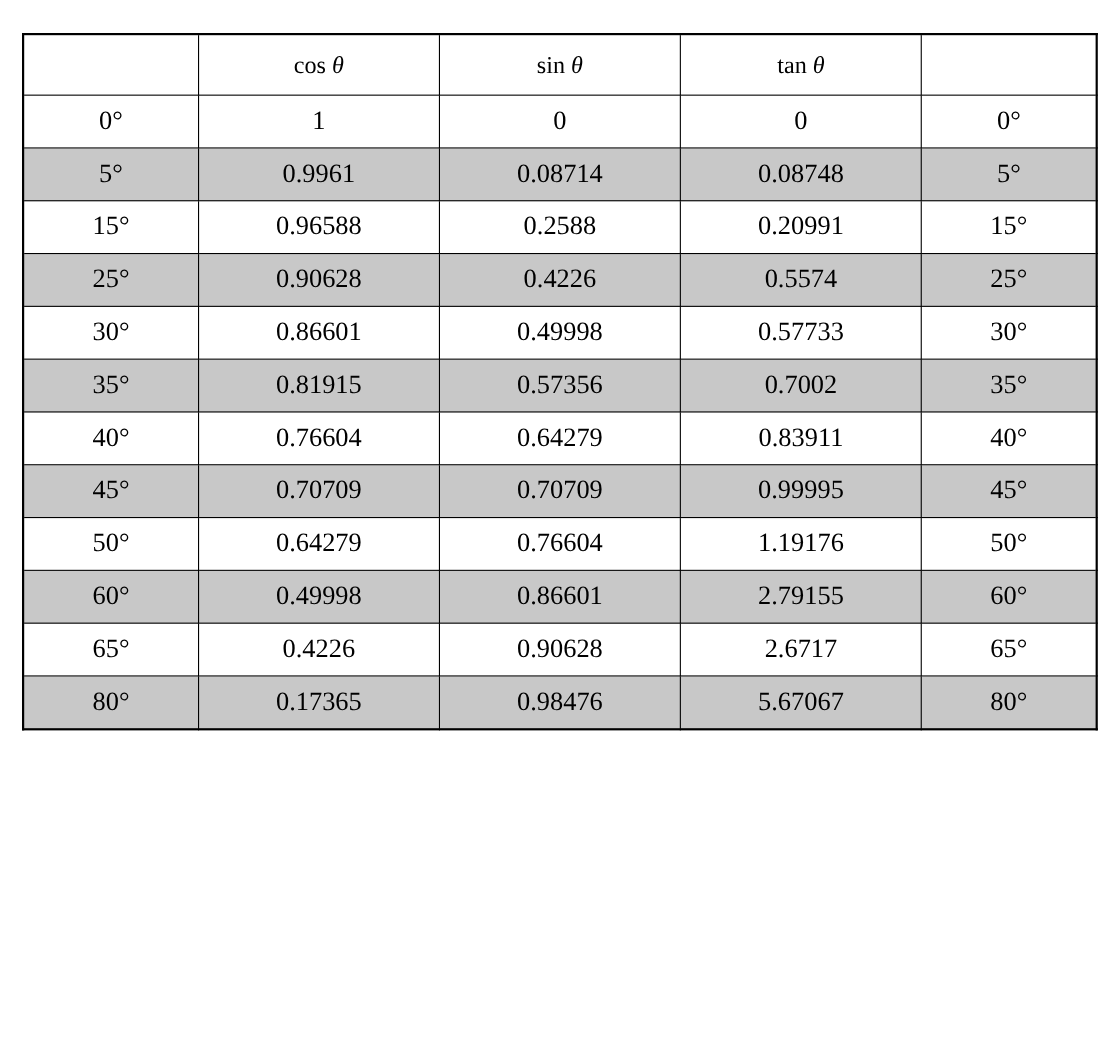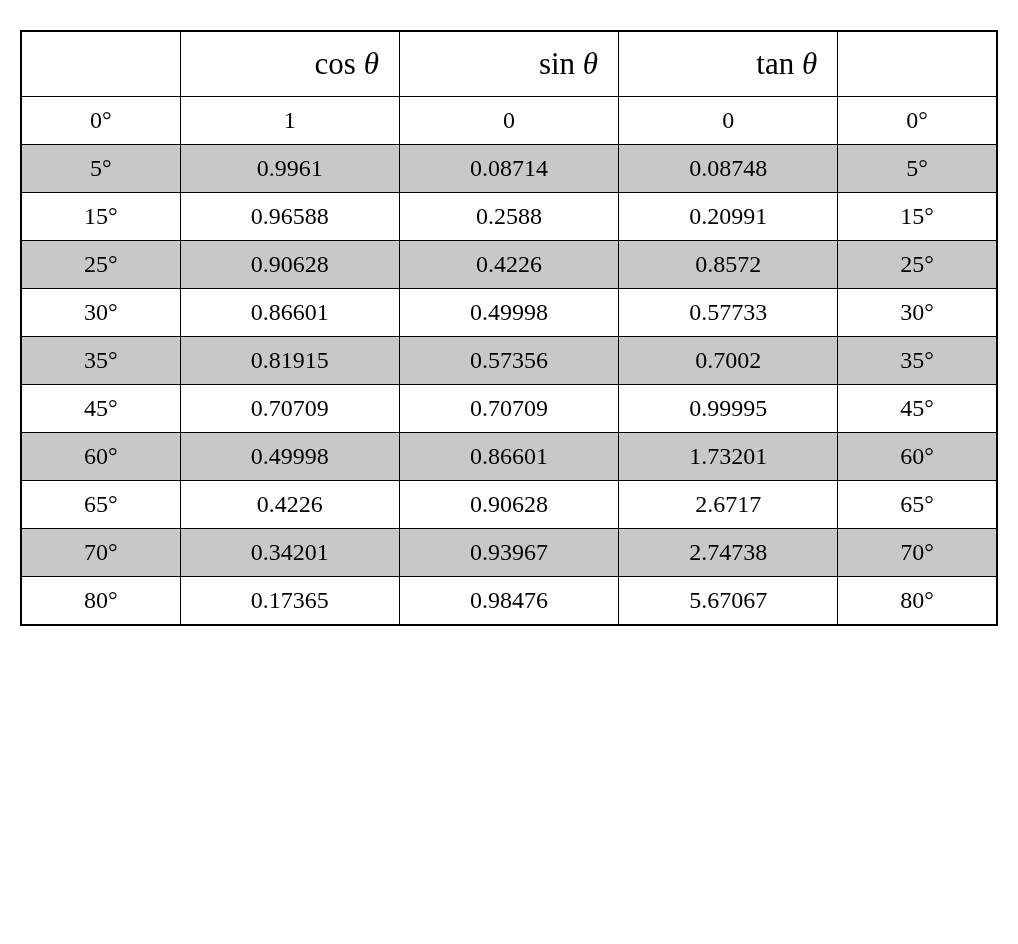--- a/index.html
+++ b/index.html
@@ -29,22 +29,22 @@
       border: 2px solid #000;
     }
 
     thead tr {
       background: #ffffff;
     }
 
     thead th {
       border: 1px solid #000;
       padding: 14px 20px;
-      text-align: right;
-      font-size: 31px;
+      text-align: center;
+      font-size: 22px;
       font-weight: normal;
     }
 
     thead th:first-child,
     thead th:last-child {
       border-top: none;
       border-left: none;
       border-right: none;
       background: #ffffff;
     }
@@ -117,64 +117,71 @@
           <td class="angle-col">15°</td>
           <td class="value-col">0.96588</td>
           <td class="value-col">0.2588</td>
           <td class="value-col">0.20991</td>
           <td class="angle-col">15°</td>
         </tr>
         <tr>
           <td class="angle-col">25°</td>
           <td class="value-col">0.90628</td>
           <td class="value-col">0.4226</td>
-          <td class="value-col">0.8572</td>
+          <td class="value-col">0.5574</td>
           <td class="angle-col">25°</td>
         </tr>
         <tr>
           <td class="angle-col">30°</td>
           <td class="value-col">0.86601</td>
           <td class="value-col">0.49998</td>
           <td class="value-col">0.57733</td>
           <td class="angle-col">30°</td>
         </tr>
         <tr>
           <td class="angle-col">35°</td>
           <td class="value-col">0.81915</td>
           <td class="value-col">0.57356</td>
           <td class="value-col">0.7002</td>
           <td class="angle-col">35°</td>
         </tr>
         <tr>
+          <td class="angle-col">40°</td>
+          <td class="value-col">0.76604</td>
+          <td class="value-col">0.64279</td>
+          <td class="value-col">0.83911</td>
+          <td class="angle-col">40°</td>
+        </tr>
+        <tr>
           <td class="angle-col">45°</td>
           <td class="value-col">0.70709</td>
           <td class="value-col">0.70709</td>
           <td class="value-col">0.99995</td>
           <td class="angle-col">45°</td>
         </tr>
         <tr>
+          <td class="angle-col">50°</td>
+          <td class="value-col">0.64279</td>
+          <td class="value-col">0.76604</td>
+          <td class="value-col">1.19176</td>
+          <td class="angle-col">50°</td>
+        </tr>
+        <tr>
           <td class="angle-col">60°</td>
           <td class="value-col">0.49998</td>
           <td class="value-col">0.86601</td>
-          <td class="value-col">1.73201</td>
+          <td class="value-col">2.79155</td>
           <td class="angle-col">60°</td>
         </tr>
         <tr>
           <td class="angle-col">65°</td>
           <td class="value-col">0.4226</td>
           <td class="value-col">0.90628</td>
           <td class="value-col">2.6717</td>
           <td class="angle-col">65°</td>
-        </tr>
-        <tr>
-          <td class="angle-col">70°</td>
-          <td class="value-col">0.34201</td>
-          <td class="value-col">0.93967</td>
-          <td class="value-col">2.74738</td>
-          <td class="angle-col">70°</td>
         </tr>
         <tr>
           <td class="angle-col">80°</td>
           <td class="value-col">0.17365</td>
           <td class="value-col">0.98476</td>
           <td class="value-col">5.67067</td>
           <td class="angle-col">80°</td>
         </tr>
       </tbody>
   </table>

